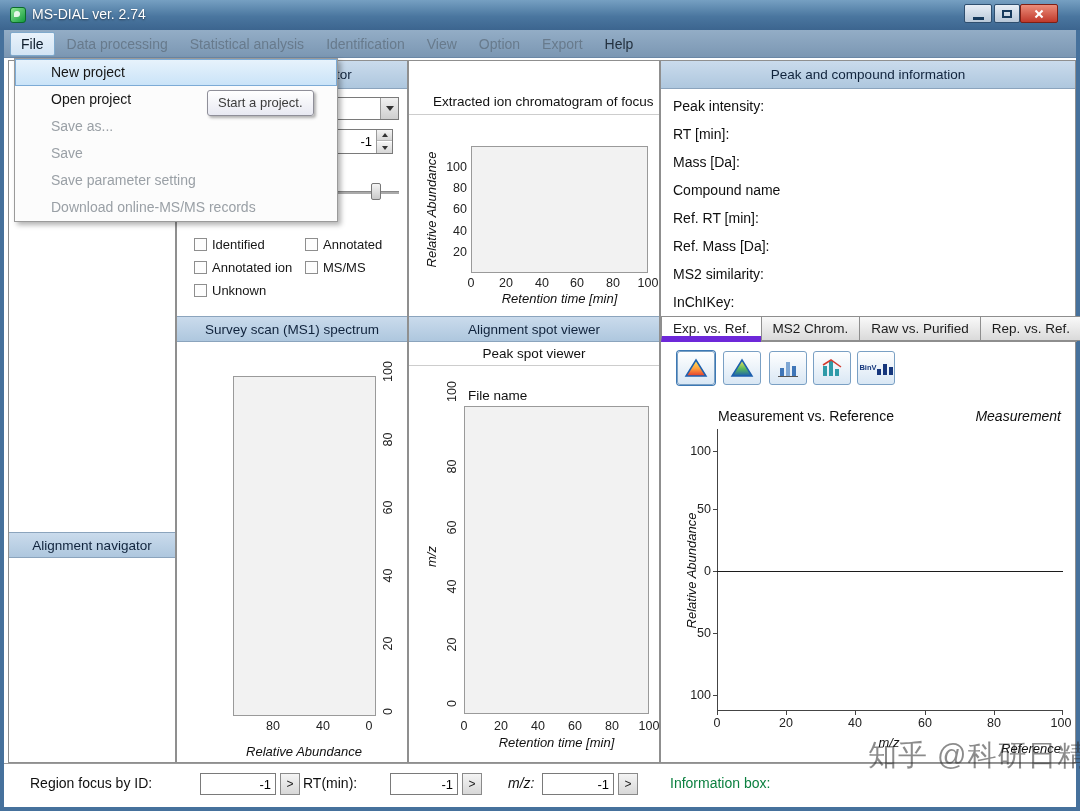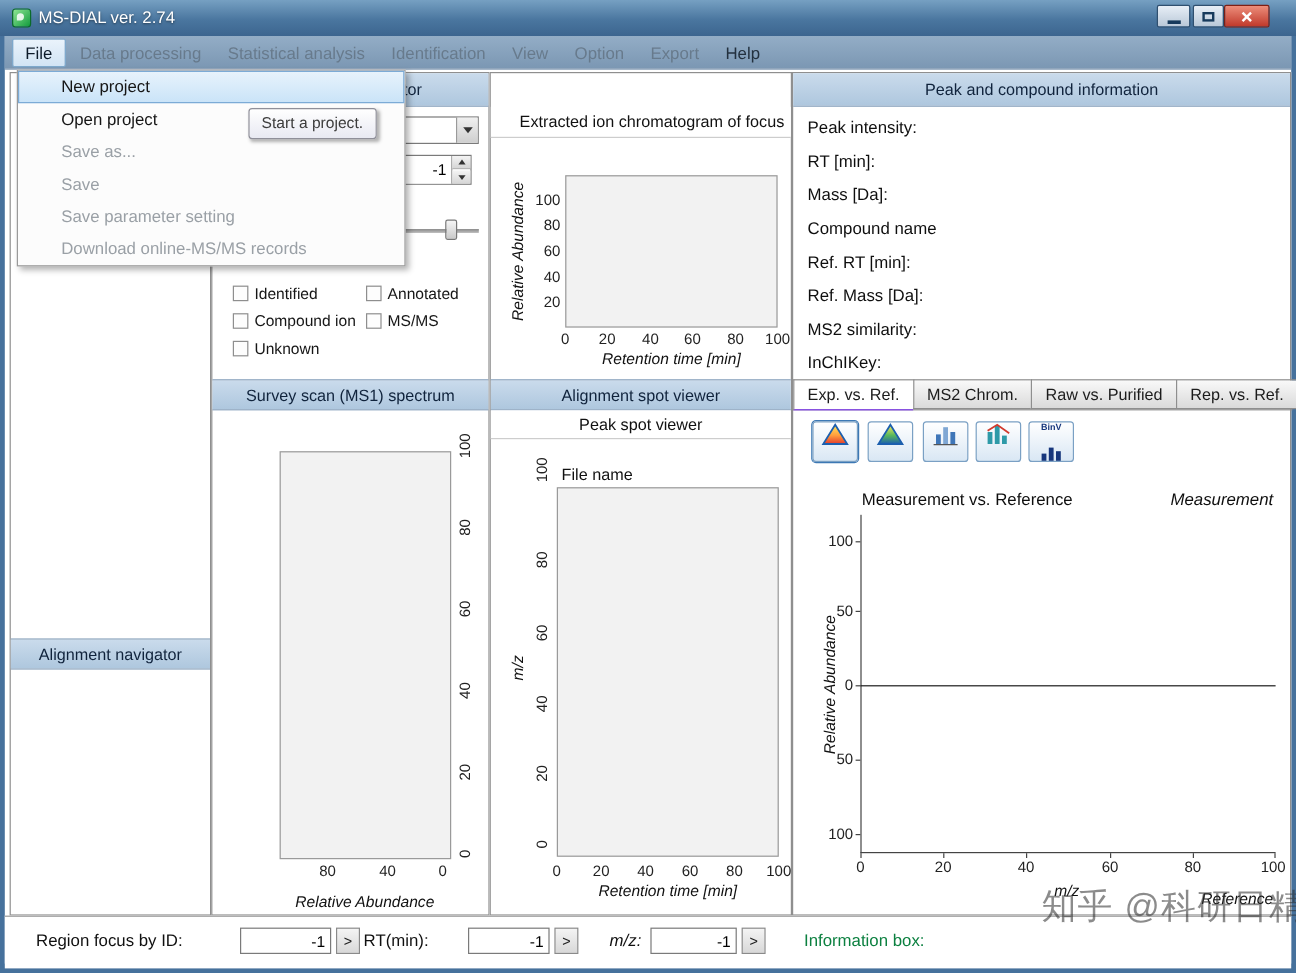--- a/index.html
+++ b/index.html
@@ -91,26 +91,26 @@
 
   
   .field { position:absolute; left:12px; font-size:14px; color:#0f0f0f; }
 
   
   .tabs { position:absolute; left:0; top:255px; width:416px; height:26px; display:flex;
     align-items:flex-end; border-bottom:1px solid #8e8e8e; }
   .tab { height:25px; line-height:24px; padding:0 11px; font-size:13.5px; color:#1c1c1c;
     background:linear-gradient(#f9f9f9,#dadada); border:1px solid #8e8e8e; border-right:none; white-space:nowrap; }
   .tab:last-child { border-right:1px solid #8e8e8e; }
-  .tab.active { background:#fff; height:26px; margin-bottom:-1px; border-bottom:1px solid #6d28d9; }
+  .tab.active { background:#fff; height:26px; margin-bottom:-1px; border-bottom:6px solid #6d28d9; }
 
   
   .tbtn { position:absolute; top:290px; width:38px; height:34px;
     background:linear-gradient(#ffffff,#d9e7f4); border:1px solid #7aa0c4; border-radius:3px;
-    display:flex; flex-direction:column; align-items:center; justify-content:space-between; }
+    display:flex; align-items:center; justify-content:center; }
   .tbtn.focused { box-shadow:0 0 0 1px #3c78b4; }
   .binv-txt { font-size:7.5px; font-weight:bold; color:#16367c; line-height:8px; }
   .mini-bars { display:flex; align-items:flex-end; gap:2px; margin-top:2px; }
   .mini-bars i { display:block; width:4px; background:#16367c; }
 
   
   .bottombar { position:absolute; left:0; top:733px; width:1072px; height:40px;
     background:#fff; border-top:1px solid #9a9a9a; }
   .bb-label { position:absolute; top:11px; font-size:14px; color:#101010; }
   .bb-input { position:absolute; top:9px; height:22px; border:1px solid #7a7a7a; background:#fff;
@@ -205,21 +205,21 @@
     <div class="cb" style="left:17px; top:176px;">
       <span class="cbbox"></span>
       <span>Identified</span>
     </div>
     <div class="cb" style="left:128px; top:176px;">
       <span class="cbbox"></span>
       <span>Annotated</span>
     </div>
     <div class="cb" style="left:17px; top:199px;">
       <span class="cbbox"></span>
-      <span>Compound ion</span>
+      <span>Annotated ion</span>
     </div>
     <div class="cb" style="left:128px; top:199px;">
       <span class="cbbox"></span>
       <span>MS/MS</span>
     </div>
     <div class="cb" style="left:17px; top:222px;">
       <span class="cbbox"></span>
       <span>Unknown</span>
     </div>
 

